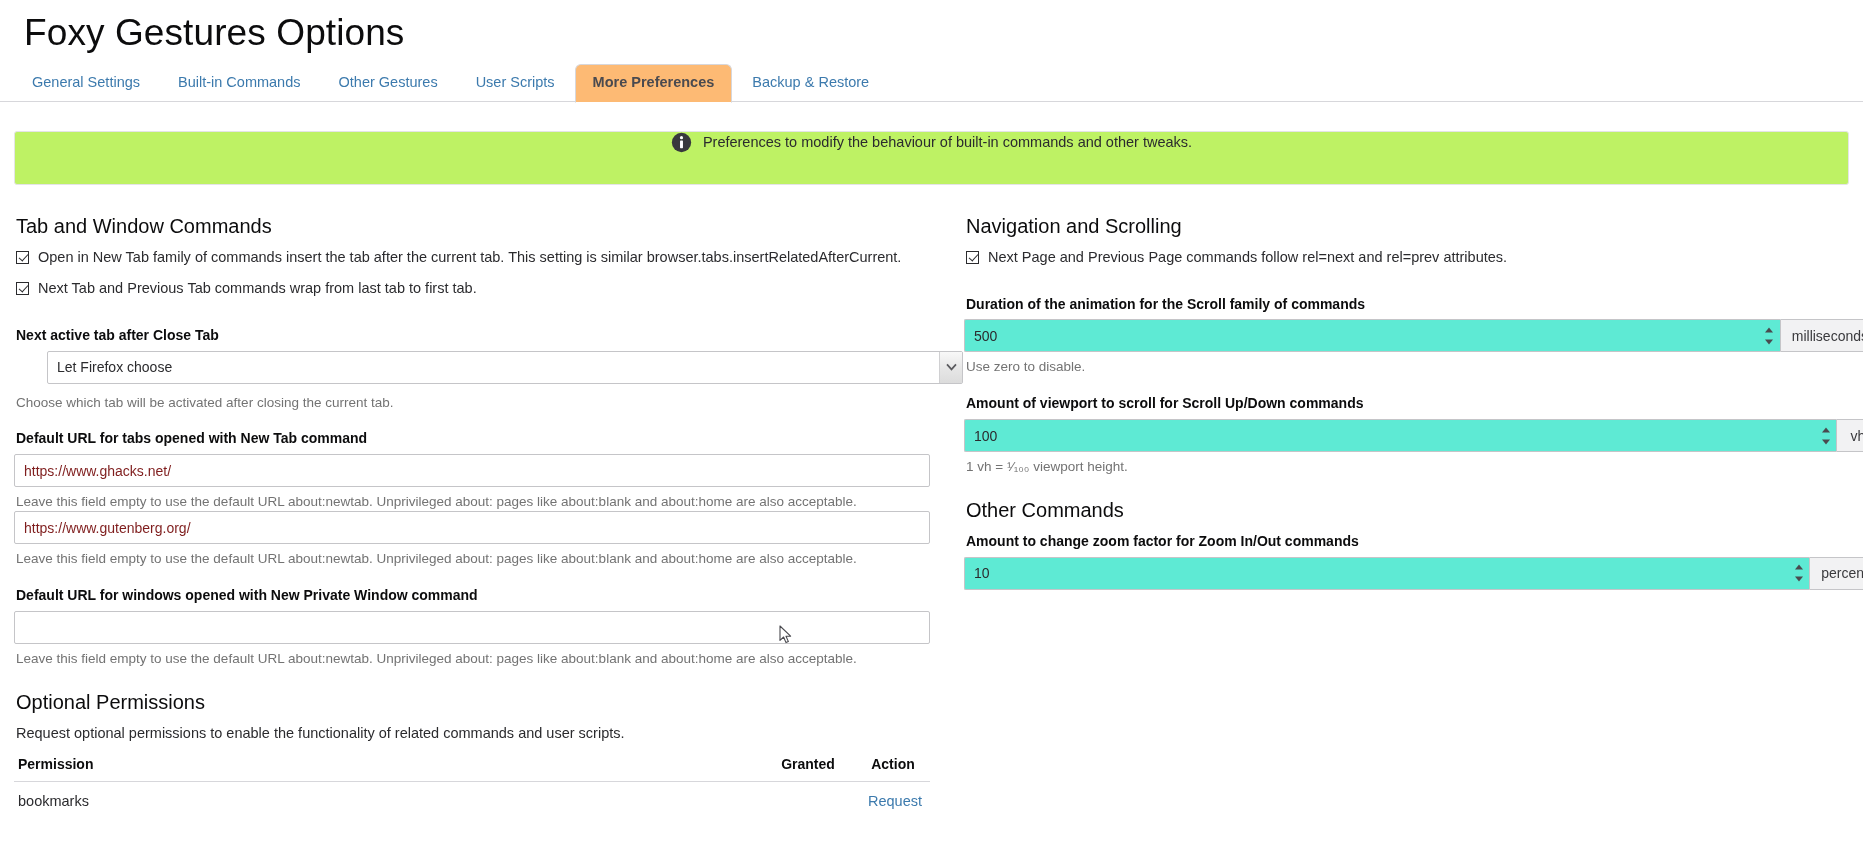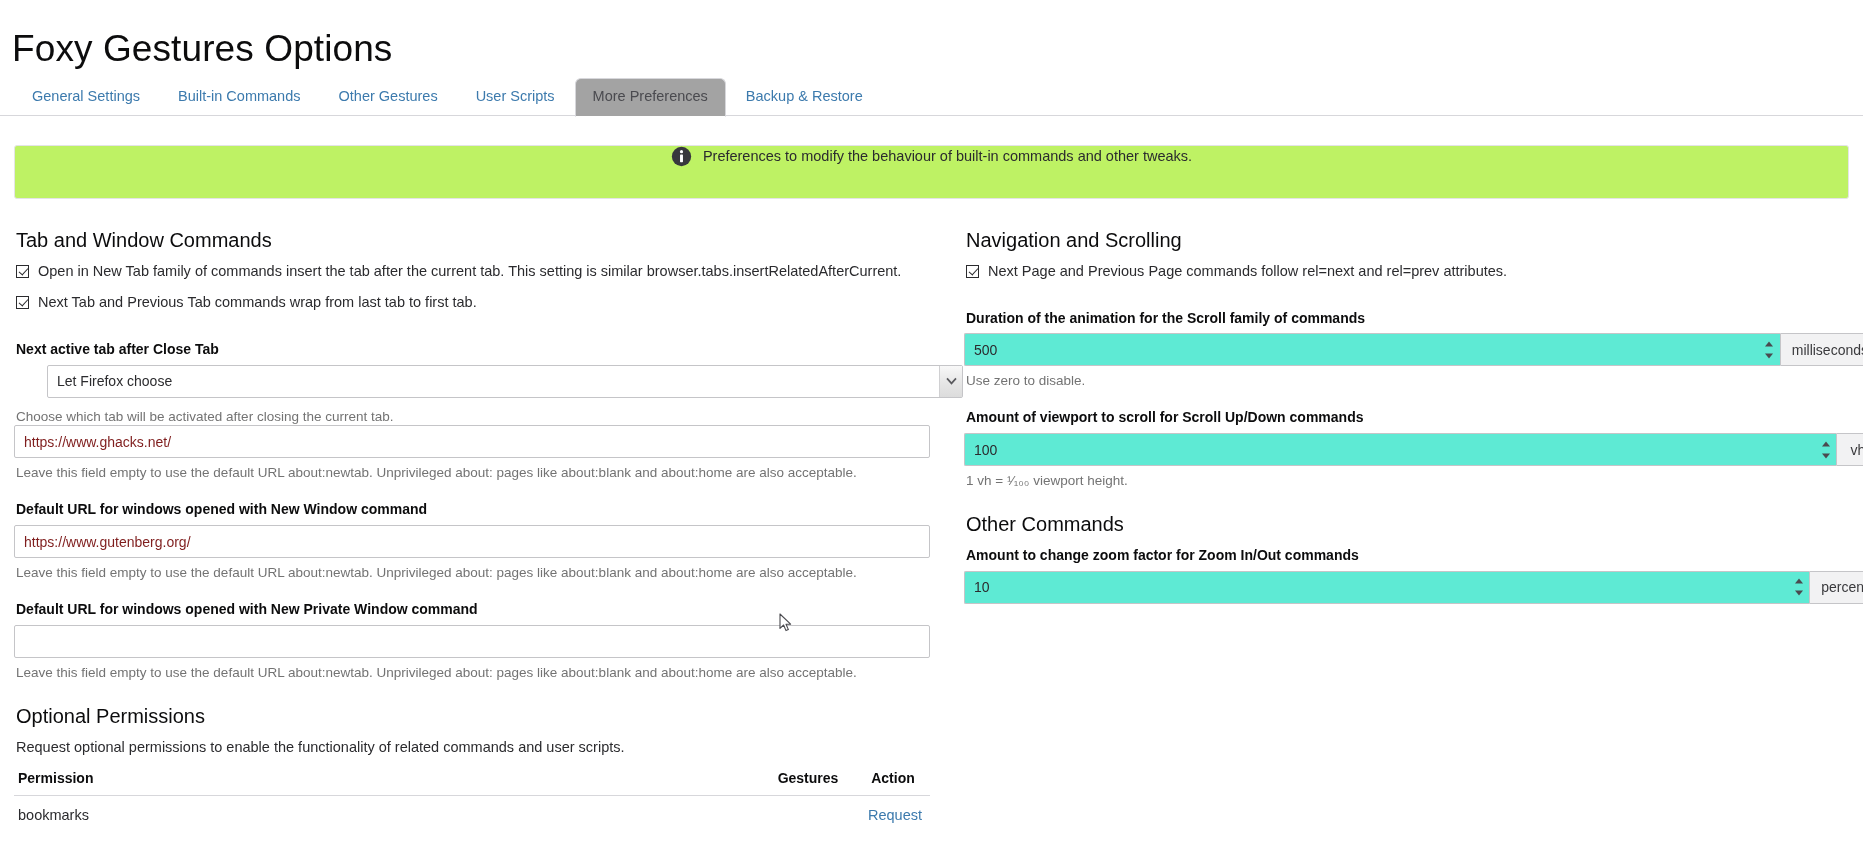--- a/index.html
+++ b/index.html
@@ -13,22 +13,22 @@
     color: #0c0c0d;
     -webkit-font-smoothing: antialiased;
   }
   .page { position: relative; width: 1863px; height: 864px; }
 
   
   .title {
     font-size: 37px;
     font-weight: 400;
     color: #0c0c0d;
-    margin: 0;
-    padding: 28px 0 0 12px;
+    margin: 12px;
+    padding: 0 0 0 12px;
     line-height: 1.15;
     letter-spacing: 0.1px;
   }
 
   
   .tabstrip {
     position: relative;
     margin-top: 10px;
     padding-left: 14px;
     height: 35px;
@@ -52,26 +52,27 @@
     margin-right: 2px;
     border: 1px solid transparent;
     border-radius: 5px 5px 0 0;
     background: transparent;
     cursor: pointer;
     white-space: nowrap;
     line-height: 1.2;
   }
   .tab.active {
     color: #4a4a4f;
-    background: #a3a3a3;
+    background: #fdba74;
     border: 1px solid #d7d7db;
     border-bottom-color: #ffffff;
     padding: 9px 17px 10px 17px;
     margin-bottom: -1px;
     border-radius: 6px 6px 0 0;
+    font-weight: bold;
   }
 
   
   .content {
     padding: 0 14px;
     box-sizing: border-box;
   }
 
   
   .banner {
@@ -385,39 +386,39 @@
             <option>Let Firefox choose</option>
           </select>
           <span class="selbtn">
             <svg width="11" height="8" viewBox="0 0 11 8" xmlns="http://www.w3.org/2000/svg">
               <path d="M1 1.4 L5.5 6.4 L10 1.4" fill="none" stroke="#5a5a5e" stroke-width="1.7"></path>
             </svg>
           </span>
         </div>
         <div class="help">Choose which tab will be activated after closing the current tab.</div>
 
+        <div class="flabel sp">Default URL for tabs opened with New Tab command</div>
         <input class="textinput" type="text" value="https://www.ghacks.net/" style="">
         <div class="help">Leave this field empty to use the default URL about:newtab. Unprivileged about: pages like about:blank and about:home are also acceptable.</div>
 
-        <div class="flabel sp">Default URL for windows opened with New Window command</div>
         <input class="textinput" type="text" value="https://www.gutenberg.org/" style="">
         <div class="help">Leave this field empty to use the default URL about:newtab. Unprivileged about: pages like about:blank and about:home are also acceptable.</div>
 
         <div class="flabel sp">Default URL for windows opened with New Private Window command</div>
         <input class="textinput" type="text" value="" style="">
         <div class="help">Leave this field empty to use the default URL about:newtab. Unprivileged about: pages like about:blank and about:home are also acceptable.</div>
 
         <h2 class="section tight">Optional Permissions</h2>
         <div class="permdesc">Request optional permissions to enable the functionality of related commands and user scripts.</div>
 
         <table class="perms">
           <thead>
             <tr>
               <th>Permission</th>
-              <th class="c-granted">Gestures</th>
+              <th class="c-granted">Granted</th>
               <th class="c-action">Action</th>
             </tr>
           </thead>
           <tbody>
             <tr>
               <td>bookmarks</td>
               <td class="c-granted"></td>
               <td class="c-action">
                 <a class="reqlink">Request</a>
               </td>

